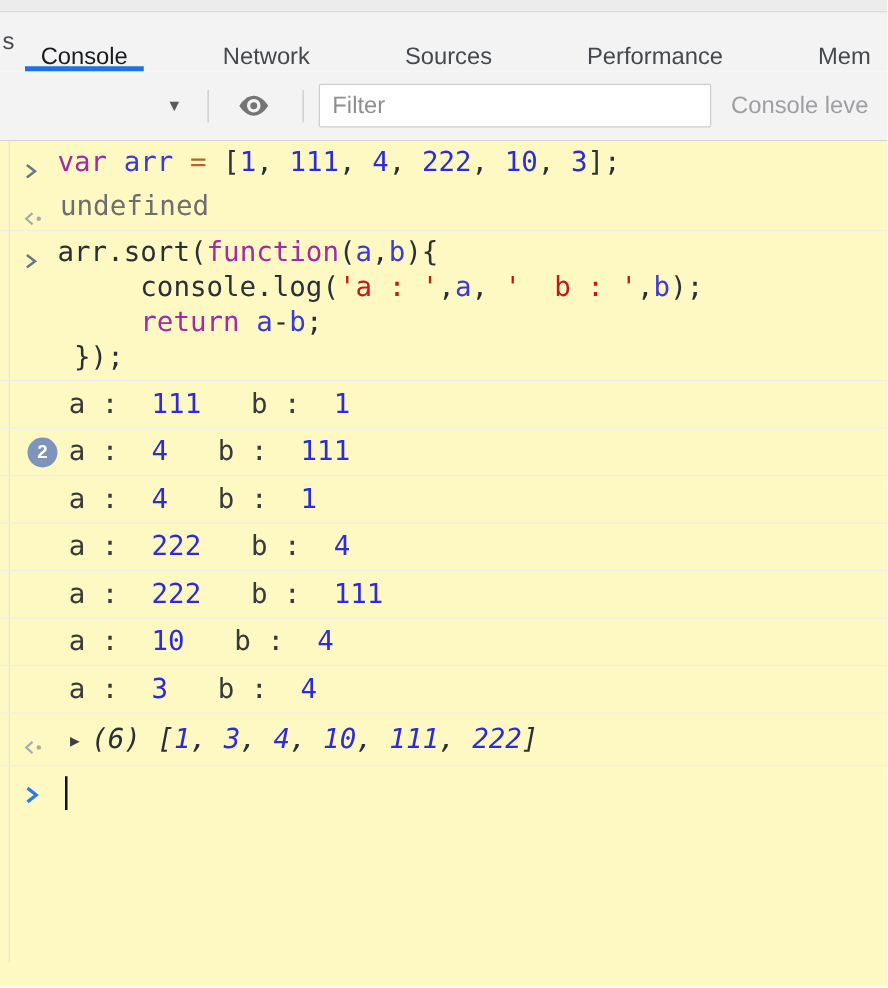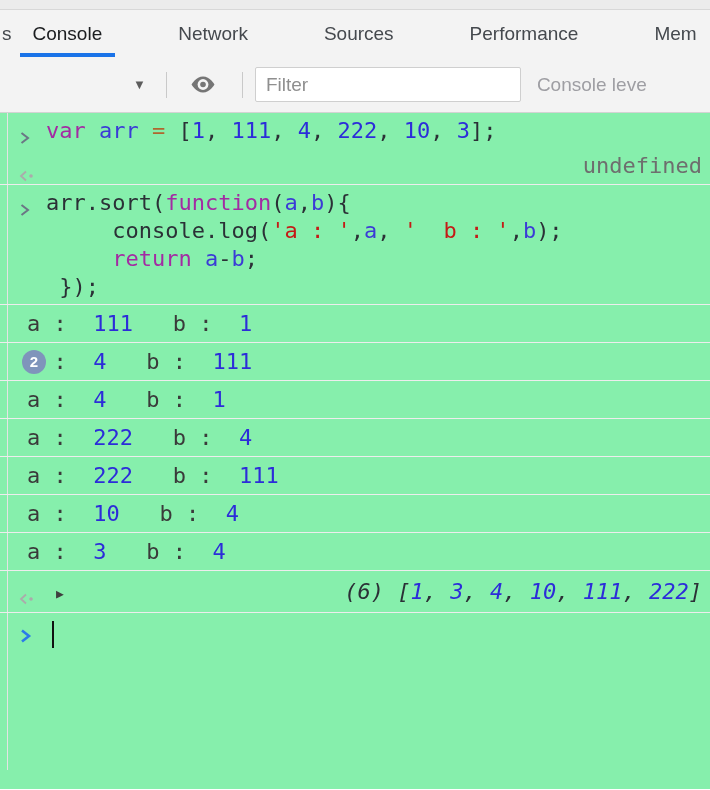--- a/index.html
+++ b/index.html
@@ -5,49 +5,49 @@
   * { box-sizing: border-box; margin: 0; padding: 0; }
   html,body { width:710px; height:790px; overflow:hidden; background:#fff;
     font-family:"Liberation Sans", sans-serif; }
   .devtools { width:710px; height:790px; position:relative; }
 
   
   .topstrip { height:10px; background:#ececec; border-bottom:1px solid #d8d8d8; }
   .tabbar { height:47px; background:#f3f3f3; display:flex; align-items:center;
     font-size:19px; color:#45494e; }
   .partial-tab { margin-left:2px; color:#45494e; }
-  .tab { position:relative; height:47px; display:flex; align-items:center;
+  .tab { position:relative; height:47px; display:flex; align-items:flex-end;
     padding:0 13px; margin:0 25px; cursor:default; white-space:nowrap; }
   .tab:first-of-type { margin-left:8px; }
   .tab.active { color:#1a1c1f; }
   .tab.active .underline { position:absolute; left:0; right:0; bottom:0; height:4px; }
 
   .toolbar { height:56px; background:#f3f3f3; border-bottom:1px solid #d3d3d3;
     display:flex; align-items:center; }
   .dd-arrow { margin-left:133px; font-size:13px; color:#5c5c5c; }
   .tsep { width:1px; height:26px; background:#c9c9c9; margin-left:20px; }
   .eye { margin-left:23px; display:flex; }
   .tsep2 { width:1px; height:26px; background:#c9c9c9; margin-left:26px; }
-  .filter { margin-left:12px; width:266px; height:35px; border:1px solid #cfcfcf;
+  .filter { margin-left:12px; width:314px; height:35px; border:1px solid #cfcfcf;
     border-radius:2px; background:#fff; font-size:19px; padding:0 10px;
     color:#333; outline:none; font-family:"Liberation Sans",sans-serif; }
   .filter::placeholder { color:#8f8f8f; }
   .levels { margin-left:16px; font-size:19px; color:#9e9ea3; white-space:nowrap; }
 
   
-  .console-area { position:relative; background:#86efac; height:676px; }
+  .console-area { position:relative; background:#fef9c3; height:676px; }
   .console-area::before { content:""; position:absolute; left:7px; top:0;
     width:1px; height:657px; background:#e4e4e4; }
   .msg { position:relative; border-bottom:1px solid #ededed;
     font-family:"DejaVu Sans Mono", monospace; font-size:22px; line-height:28px;
     color:#2b3036; white-space:pre; }
   .msg.command { padding:4px 8px 3px 46px; }
   .msg.command:has(+ .msg.result) { border-bottom:none; }
-  .msg.result { padding:4px 8px 4px 48px;text-align:right; }
-  .msg.log { padding:5px 8px 4px 27px; }
+  .msg.result { padding:4px 8px 4px 48px; }
+  .msg.log { padding:5px 8px 4px 55px; }
   .msg.result.expandable { padding:7px 8px 6px 73px; font-style:italic; }
   .msg .icon { position:absolute; left:20px; top:11px; }
   .msg.result .icon { left:19px; top:13px; }
   .tri { position:absolute; left:56px; top:9px; font-size:13px; color:#3f3f3f;
     font-style:normal; cursor:pointer; }
   .badge { position:absolute; left:22px; top:7px; width:24px; height:24px;
     border-radius:50%; color:#fff; font-family:"Liberation Sans",sans-serif;
     font-size:15px; font-weight:bold; display:flex; align-items:center;
     justify-content:center; }
   

